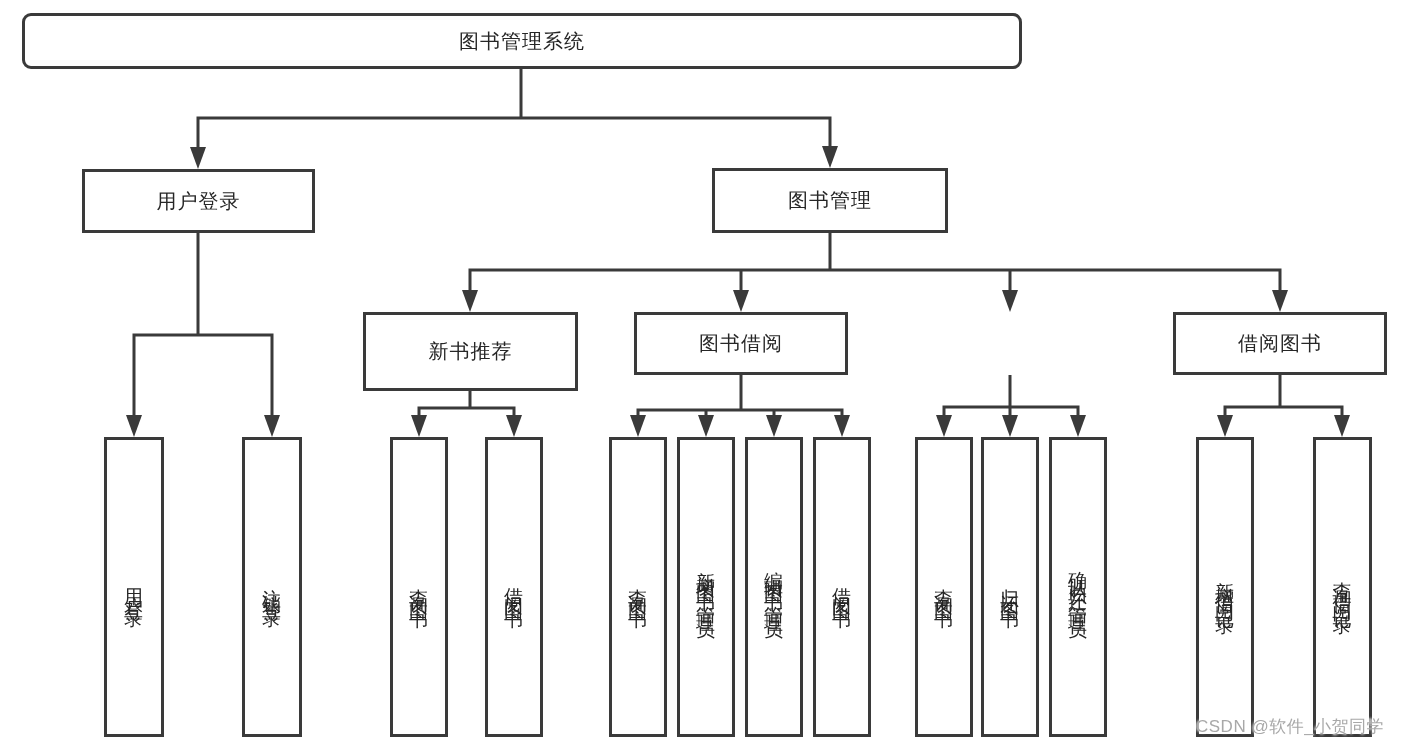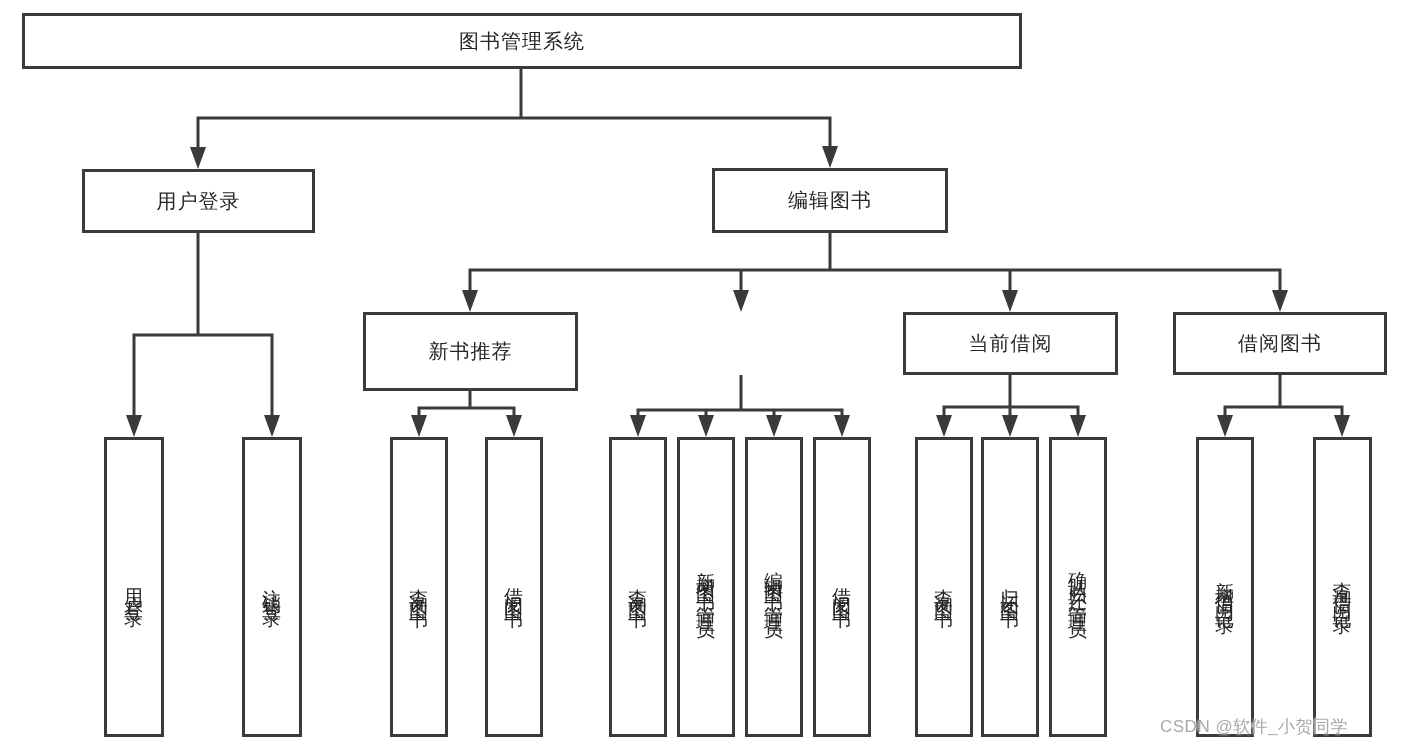--- a/index.html
+++ b/index.html
@@ -87,42 +87,42 @@
       <polygon points="1070,415 1086,415 1078,437"></polygon>
     </g>
 
     <g>
       <path d="M1280,375 V408.5 M1223.5,407 H1343.5 M1225,407 V416 M1342,407 V416"></path>
       <polygon points="1217,415 1233,415 1225,437"></polygon>
       <polygon points="1334,415 1350,415 1342,437"></polygon>
     </g>
   </svg>
 
-  <div class="box h" style="left:22px;top:13px;width:1000px;height:56px;">图书管理系统</div>
+  <div class="box h" style="left:22px;top:13px;width:1000px;height:56px;border-radius:9px;">图书管理系统</div>
 
   <div class="box h" style="left:82px;top:169px;width:233px;height:64px;">用户登录</div>
-  <div class="box h" style="left:712px;top:168px;width:236px;height:65px;">编辑图书</div>
+  <div class="box h" style="left:712px;top:168px;width:236px;height:65px;">图书管理</div>
 
   <div class="box h" style="left:363px;top:312px;width:215px;height:79px;">新书推荐</div>
-  <div class="box h" style="left:903px;top:312px;width:215px;height:63px;">当前借阅</div>
+  <div class="box h" style="left:634px;top:312px;width:214px;height:63px;">图书借阅</div>
   <div class="box h" style="left:1173px;top:312px;width:214px;height:63px;">借阅图书</div>
 
   <div class="box v" style="left:104px;top:437px;width:60px;height:300px;">用户登录</div>
   <div class="box v" style="left:242px;top:437px;width:60px;height:300px;">注销登录</div>
 
   <div class="box v" style="left:390px;top:437px;width:58px;height:300px;">查询图书</div>
   <div class="box v" style="left:485px;top:437px;width:58px;height:300px;">借阅图书</div>
 
   <div class="box v" style="left:609px;top:437px;width:58px;height:300px;">查询图书</div>
   <div class="box v" style="left:677px;top:437px;width:58px;height:300px;">新增图书（管理员）</div>
   <div class="box v" style="left:745px;top:437px;width:58px;height:300px;">编辑图书（管理员）</div>
   <div class="box v" style="left:813px;top:437px;width:58px;height:300px;">借阅图书</div>
 
   <div class="box v" style="left:915px;top:437px;width:58px;height:300px;">查询图书</div>
   <div class="box v" style="left:981px;top:437px;width:58px;height:300px;">归还图书</div>
   <div class="box v" style="left:1049px;top:437px;width:58px;height:300px;">确认归还（管理员）</div>
 
   <div class="box v" style="left:1196px;top:437px;width:58px;height:300px;">新增借阅记录</div>
   <div class="box v" style="left:1313px;top:437px;width:59px;height:300px;">查询借阅记录</div>
 
-  <div class="watermark" style="left:1160px;top:715px;">CSDN @软件_小贺同学</div>
+  <div class="watermark" style="left:1196px;top:715px;">CSDN @软件_小贺同学</div>
 
 </div>
 
 </body></html>

